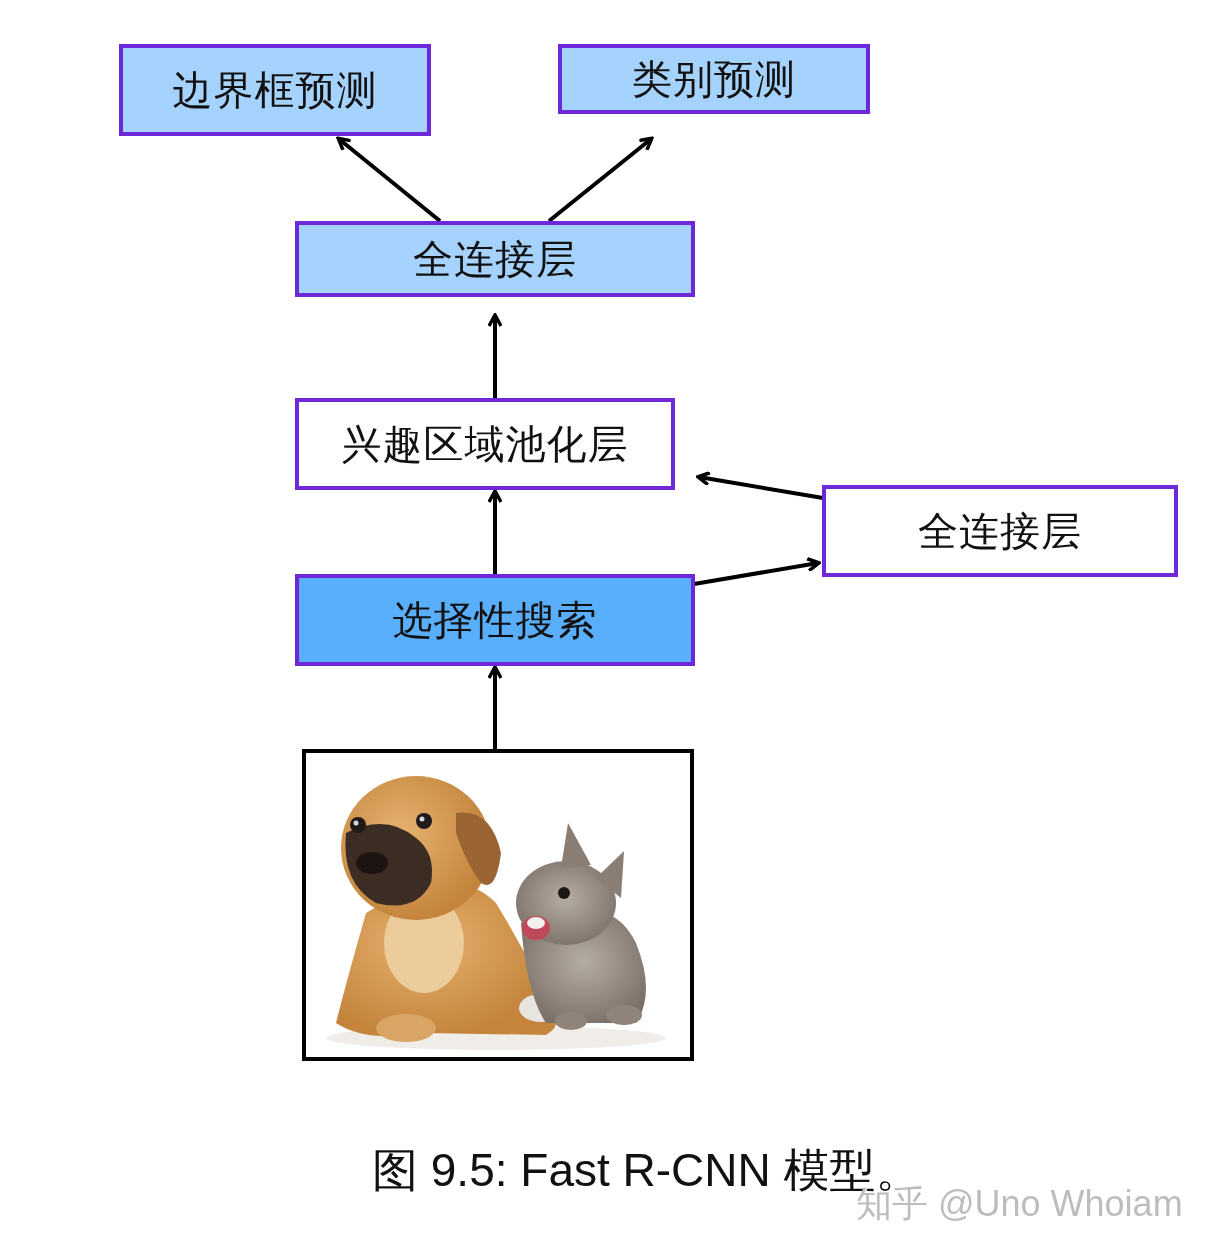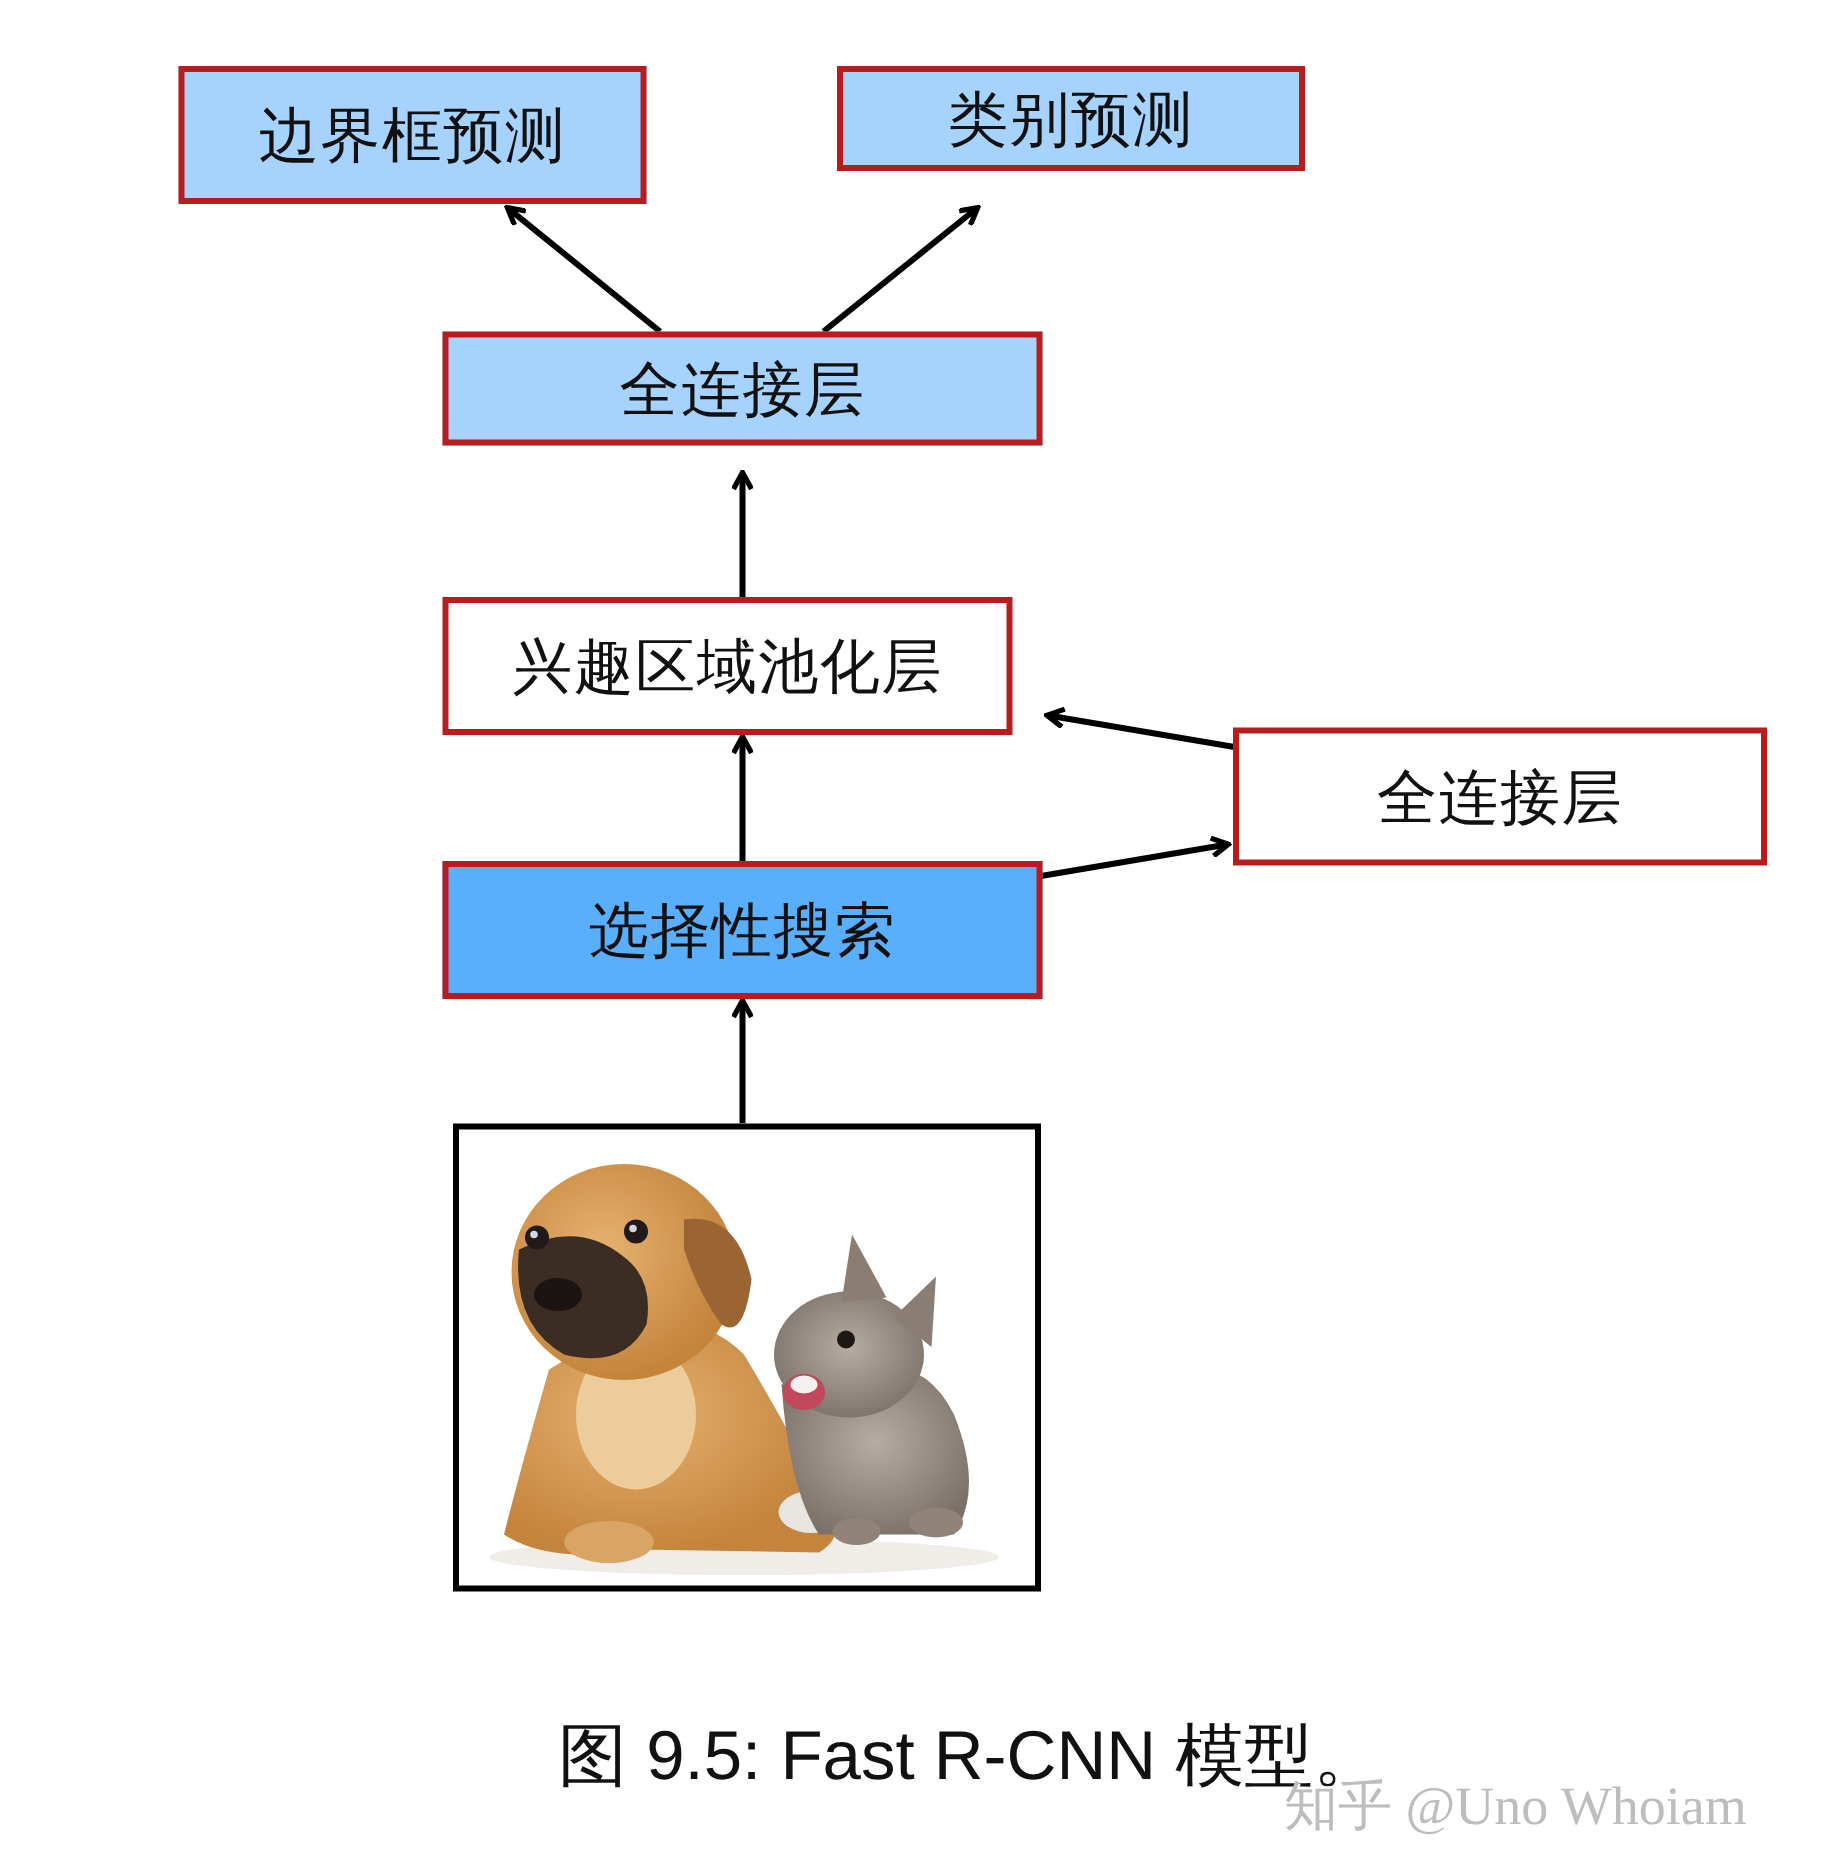--- a/index.html
+++ b/index.html
@@ -1,28 +1,28 @@
 <!DOCTYPE html>
 <html><head>
 <meta charset="utf-8">
 <style>
   html, body { margin:0; padding:0; background:#ffffff; }
   body { width:1216px; height:1250px; position:relative; overflow:hidden;
          font-family:"DejaVu Sans", "Liberation Sans", sans-serif; }
-  .box { position:absolute; box-sizing:border-box; border:4px solid #b91c1c;
+  .box { position:absolute; box-sizing:border-box; border:4px solid #6d28d9;
          display:flex; align-items:center; justify-content:center;
          font-size:40px; color:#111; letter-spacing:1px; }
   .light { background:#a6d2fe; }
   .dark  { background:#5aaffc; }
   .white { background:#ffffff; }
   svg.arrows { position:absolute; left:0; top:0; }
   .caption { position:absolute; left:372px; top:1140px; font-size:46px;
              font-family:Liberation Sans, sans-serif; color:#111; }
   .watermark { position:absolute; left:856px; top:1180px; font-size:36px; color:#bdbdbd;
-               font-family:Liberation Serif, serif; text-shadow:1px 1px 0 #fff; }
+               font-family:Liberation Sans, sans-serif; text-shadow:1px 1px 0 #fff; }
   .photo { position:absolute; left:302px; top:749px; width:392px; height:312px;
            box-sizing:border-box; border:4px solid #000; background:#fff; overflow:hidden; }
 </style>
 </head>
 <body>
 
 <svg class="arrows" width="1216" height="1250">
   <defs>
     <marker id="ah" markerWidth="14" markerHeight="14" refX="11" refY="7" orient="auto" markerUnits="userSpaceOnUse">
       <path d="M1,1 L12,7 L1,13" fill="none" stroke="#000" stroke-width="3.5"></path>

